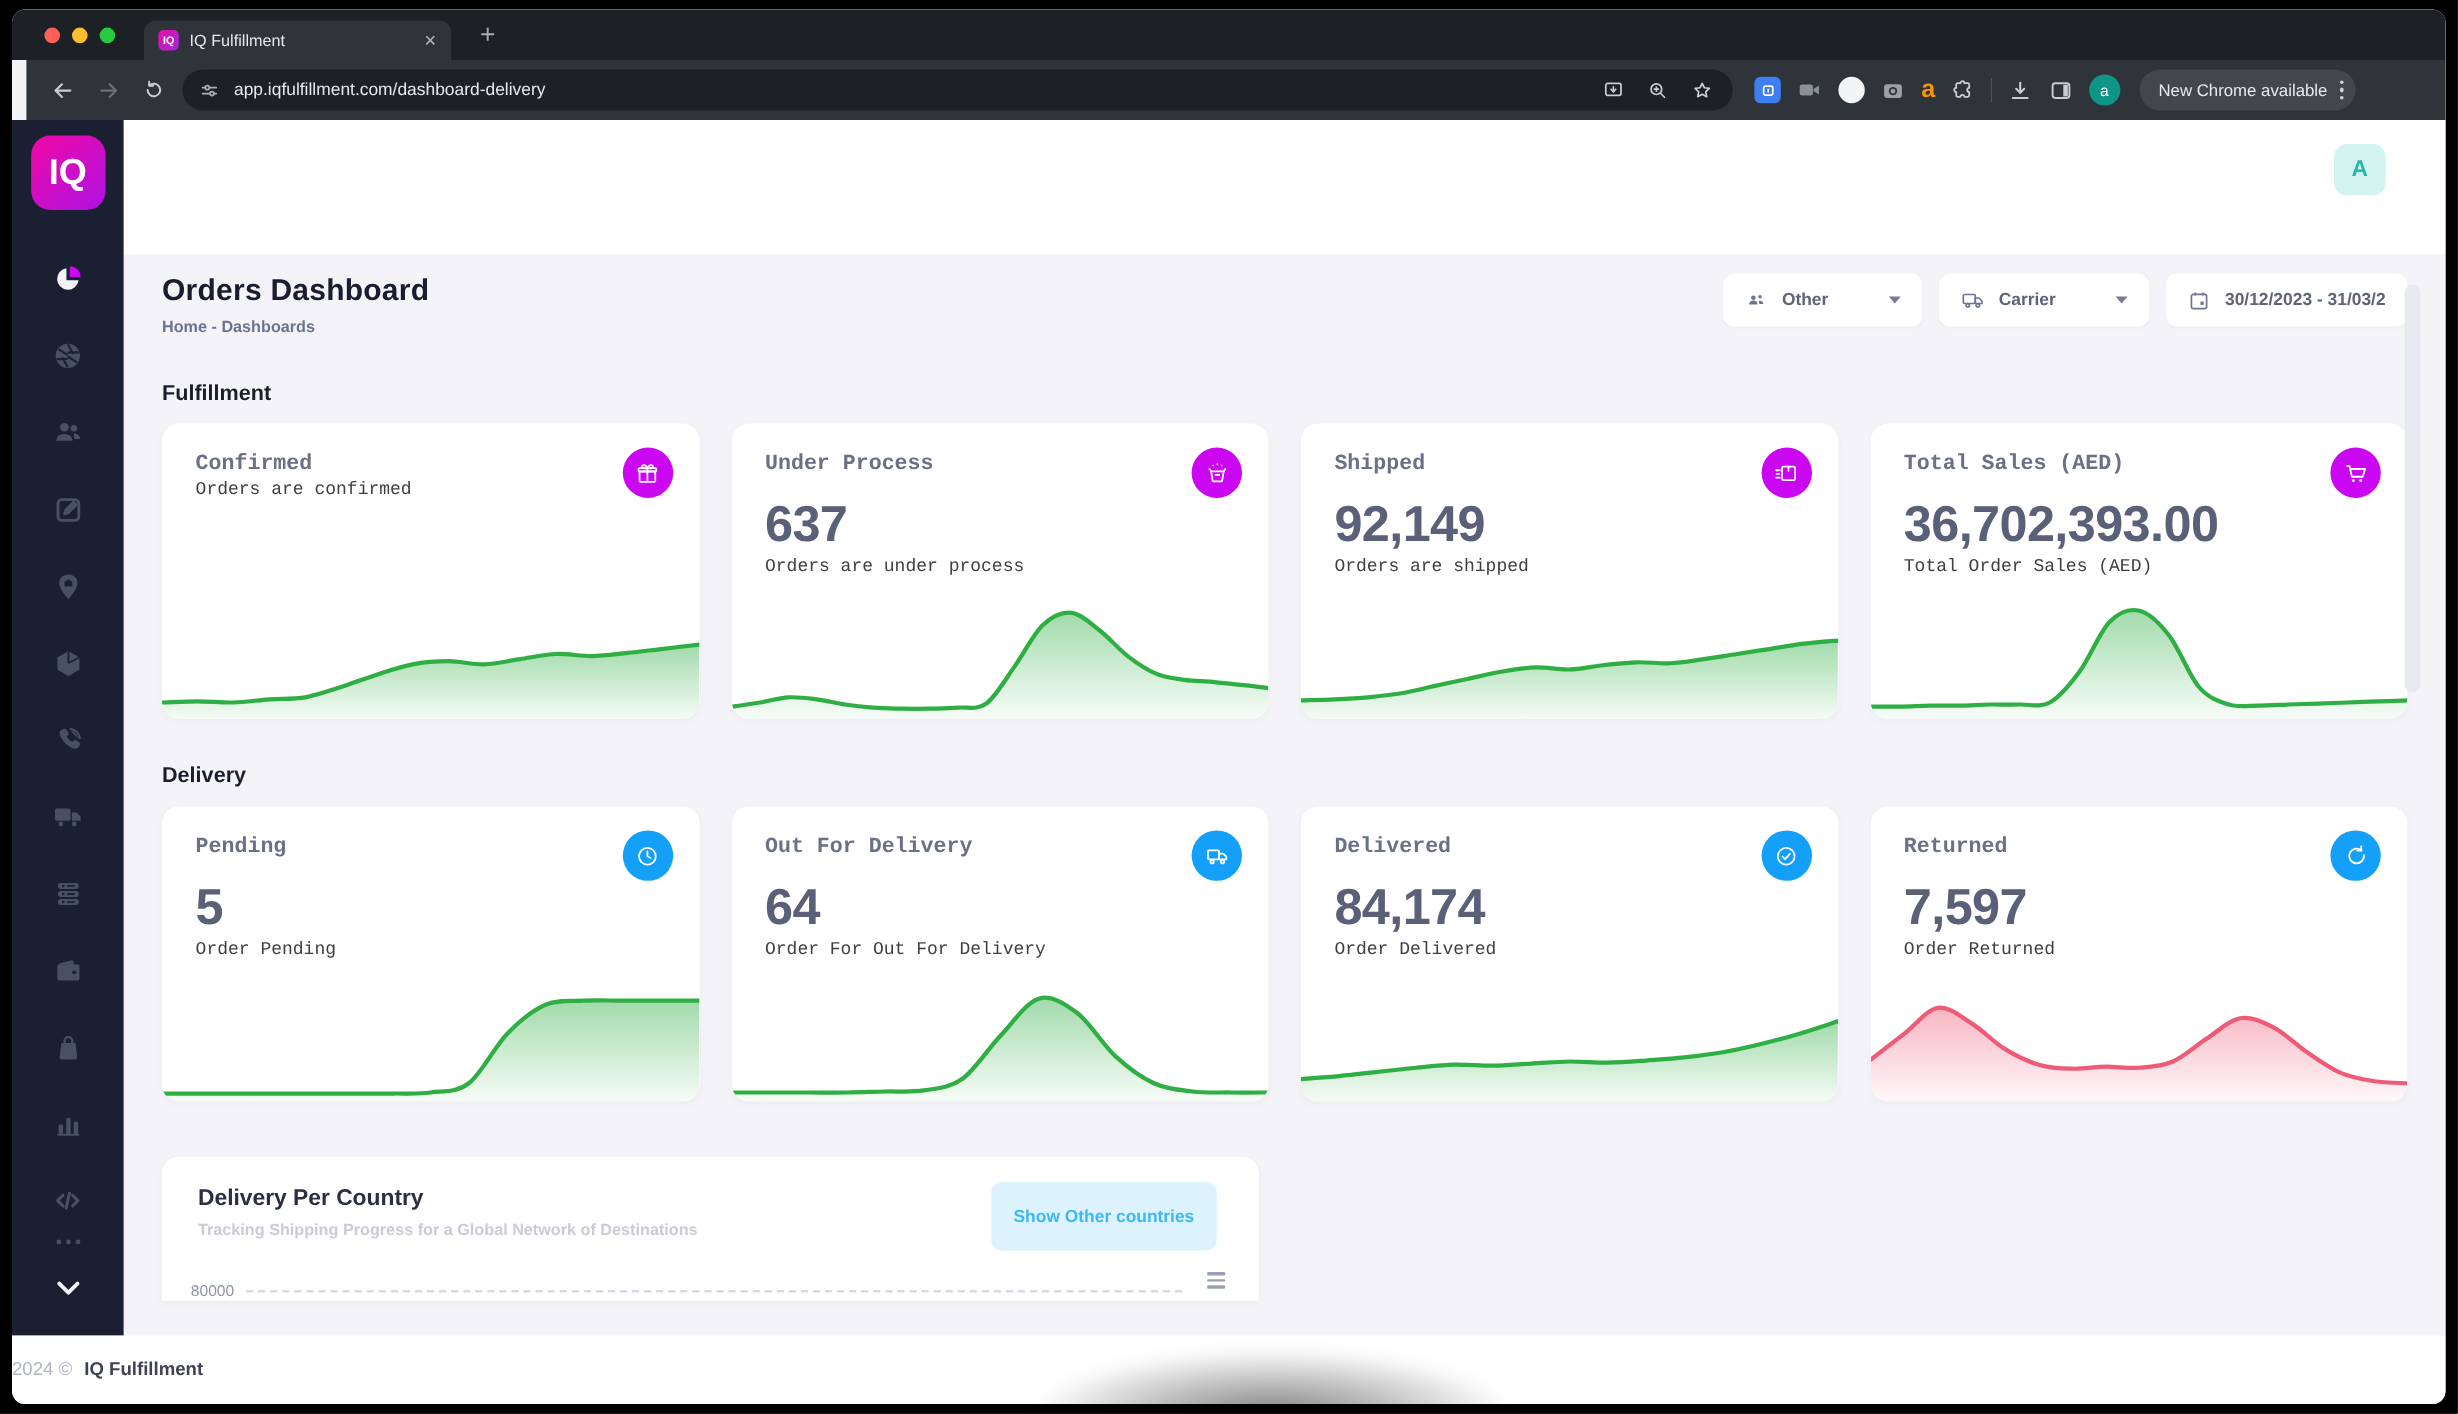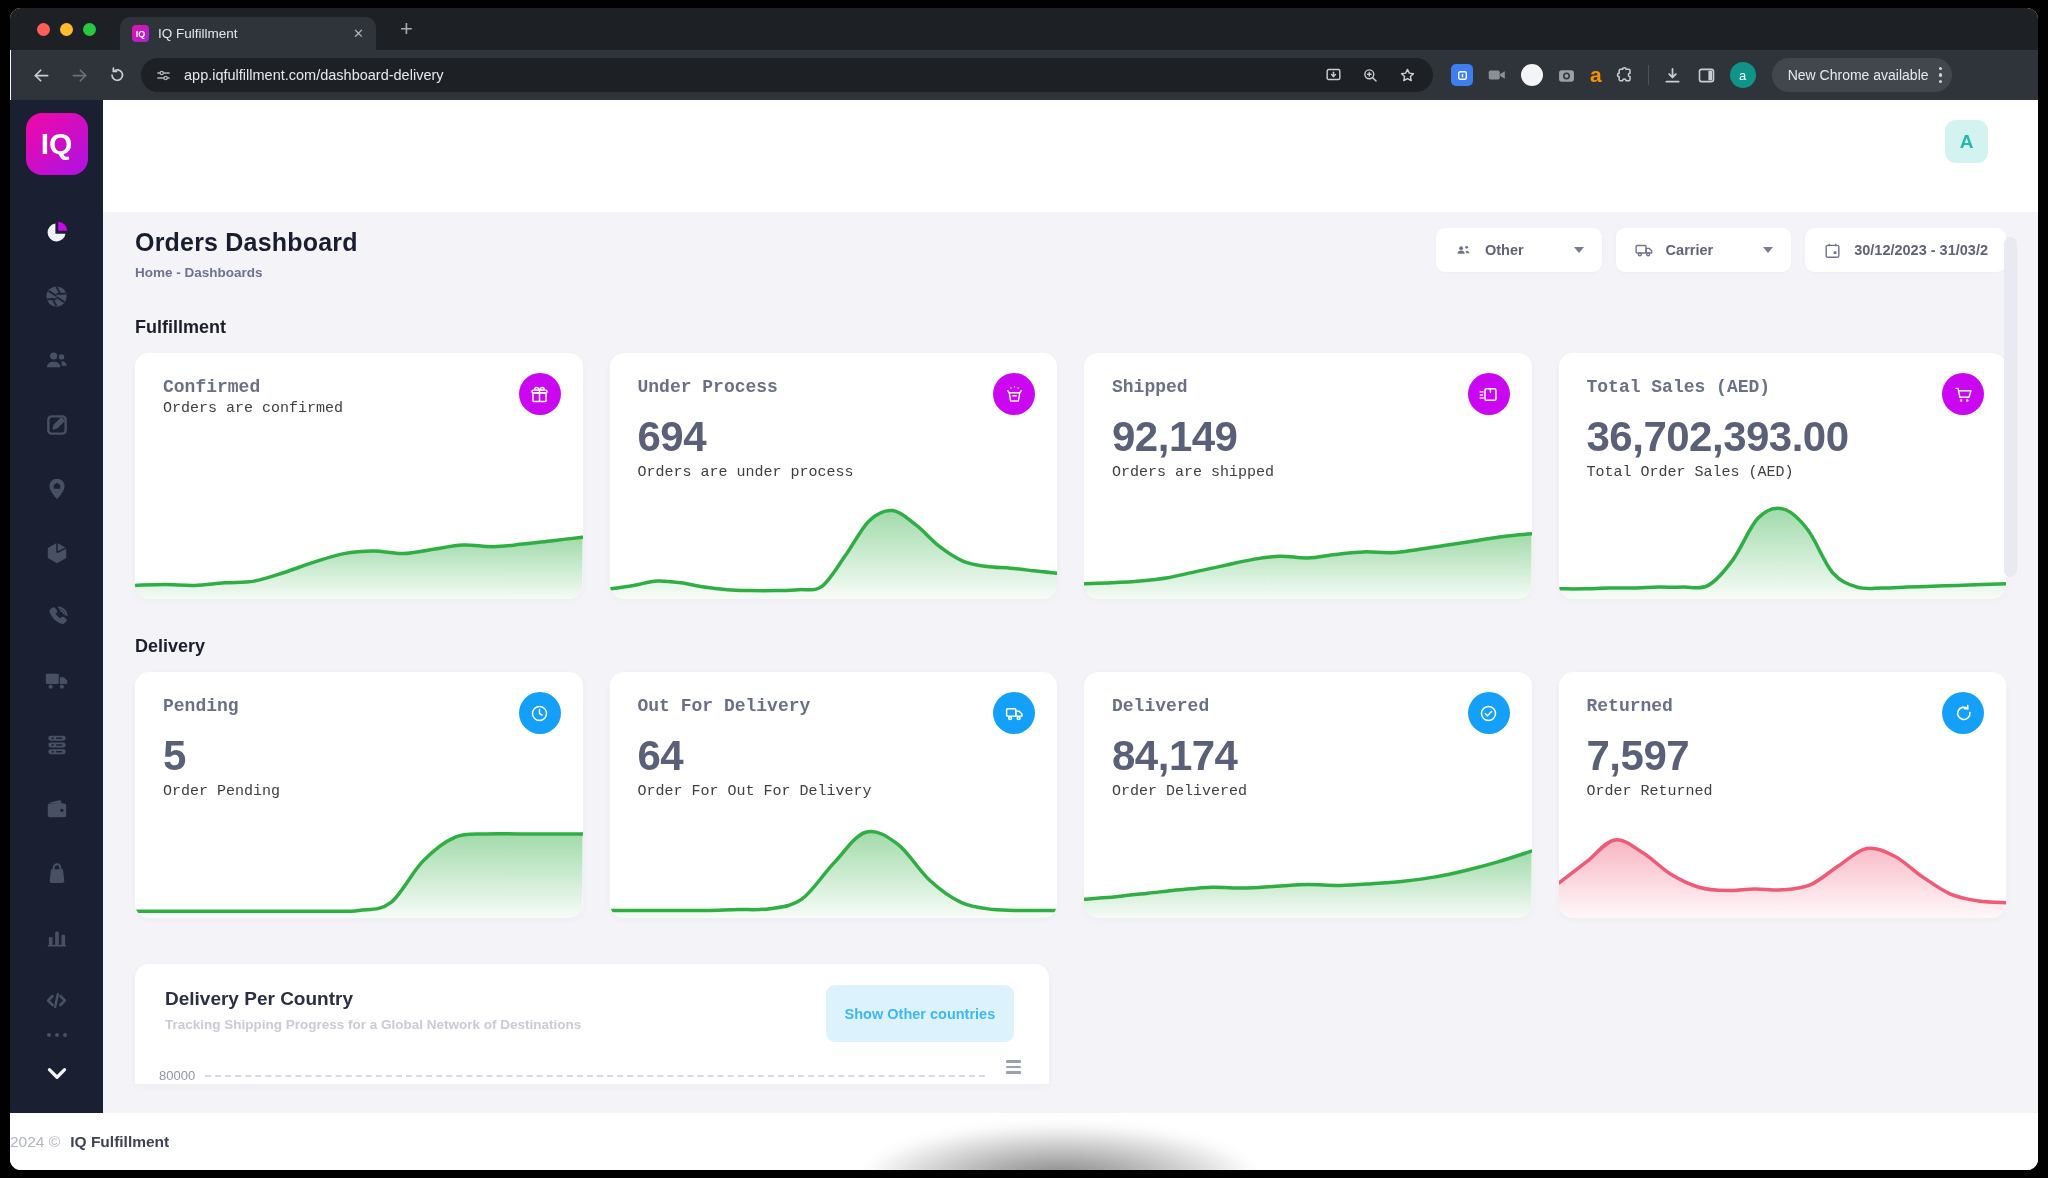--- a/index.html
+++ b/index.html
@@ -15,21 +15,21 @@
   .light { width:13px; height:13px; border-radius:50%; }
   .l-red{background:#ff5f57;} .l-yel{background:#febc2e;} .l-grn{background:#28c840;}
   .tab { position:absolute; left:110px; top:9px; width:256px; height:33px; background:#2f343a;
          border-radius:10px 10px 0 0; display:flex; align-items:center; padding:0 12px; gap:9px; }
   .favicon { width:17px; height:17px; border-radius:4px; background:linear-gradient(135deg,#e512a9,#9c27d9);
              color:#fff; font-size:9px; font-weight:bold; display:flex; align-items:center; justify-content:center; flex:none;}
   .tab-title { color:#e4e7eb; font-size:13.5px; flex:1; white-space:nowrap; overflow:hidden; }
   .tab-close { color:#aeb4ba; font-size:13px; }
   .newtab { position:absolute; left:390px; top:8px; color:#a6acb2; font-size:22px; font-weight:300; }
 
-  .toolbar { position:absolute; top:42px; left:1px; right:0; height:50px; background:#2f343a;
+  .toolbar { position:absolute; top:42px; left:12px; right:0; height:50px; background:#2f343a;
              display:flex; align-items:center; }
   .ticon { color:#c9ced4; flex:none; display:flex; align-items:center; justify-content:center; }
   .ticon svg { display:block; }
   .dim { color:#6b7177; }
   .omnibox { margin-left:14px; width:1292px; height:34px; background:#1d2125; border-radius:17px;
              display:flex; align-items:center; padding:0 10px 0 14px; gap:12px; flex:none; }
   .url { color:#e6e9ec; font-size:14.5px; white-space:nowrap; }
   .ospacer { flex:1; }
   .extrow { display:flex; align-items:center; gap:13px; margin-left:18px; }
   .divider { width:1px; height:20px; background:#4c5258; }
@@ -318,21 +318,21 @@
               <div class="cicon bg-magenta">
                 <svg width="21" height="21" viewBox="0 0 24 24" fill="none" stroke="#fff" stroke-width="1.7" stroke-linejoin="round">
                     <path d="M6 10l1.6 9.5h8.8L18 10z"></path>
                     <path d="M6 10L4 7.2M18 10l2-2.8"></path>
                     <path d="M9.5 13.5h5"></path>
                     <circle cx="8" cy="4.5" r="0.8" fill="#fff" stroke="none"></circle>
                     <circle cx="12" cy="3.2" r="0.8" fill="#fff" stroke="none"></circle>
                     <circle cx="16" cy="4.5" r="0.8" fill="#fff" stroke="none"></circle>
                   </svg>
               </div>
-              <div class="cvalue">694</div>
+              <div class="cvalue">637</div>
               <div class="ccap">Orders are under process</div>
               <svg class="spark" viewBox="0 0 440 96" preserveAspectRatio="none">
                   <defs>
                     <linearGradient id="g-under_process" x1="0" y1="0" x2="0" y2="1">
                       <stop offset="0" stop-color="rgba(47,174,67,0.45)"></stop>
                       <stop offset="1" stop-color="rgba(47,174,67,0.02)"></stop>
                     </linearGradient>
                   </defs>
                   <path d="M0,85.84C3.9,85.3 15.4,83.7 23.2,82.4C30.9,81.1 38.6,78.5 46.3,78.1C54.0,77.7 61.8,78.8 69.5,79.8C77.2,80.8 84.9,83.0 92.6,84.1C100.4,85.3 108.1,86.1 115.8,86.7C123.5,87.3 131.2,87.4 138.9,87.6C146.7,87.7 154.4,87.7 162.1,87.6C169.8,87.4 177.5,87.4 185.3,86.7C193.0,86.0 200.7,89.0 208.4,83.3C216.1,77.5 223.9,63.2 231.6,52.3C239.3,41.4 247.0,25.4 254.7,17.9C262.5,10.4 270.2,6.9 277.9,7.6C285.6,8.3 293.3,16.2 301.1,22.2C308.8,28.2 316.5,37.7 324.2,43.7C331.9,49.7 339.6,55.0 347.4,58.3C355.1,61.6 362.8,62.3 370.5,63.5C378.2,64.6 386.0,64.5 393.7,65.2C401.4,65.9 409.1,66.9 416.8,67.8C424.6,68.6 436.1,69.9 440.0,70.4L440,100L0,100Z" fill="url(#g-under_process)"></path>
                   <path d="M0,85.84C3.9,85.3 15.4,83.7 23.2,82.4C30.9,81.1 38.6,78.5 46.3,78.1C54.0,77.7 61.8,78.8 69.5,79.8C77.2,80.8 84.9,83.0 92.6,84.1C100.4,85.3 108.1,86.1 115.8,86.7C123.5,87.3 131.2,87.4 138.9,87.6C146.7,87.7 154.4,87.7 162.1,87.6C169.8,87.4 177.5,87.4 185.3,86.7C193.0,86.0 200.7,89.0 208.4,83.3C216.1,77.5 223.9,63.2 231.6,52.3C239.3,41.4 247.0,25.4 254.7,17.9C262.5,10.4 270.2,6.9 277.9,7.6C285.6,8.3 293.3,16.2 301.1,22.2C308.8,28.2 316.5,37.7 324.2,43.7C331.9,49.7 339.6,55.0 347.4,58.3C355.1,61.6 362.8,62.3 370.5,63.5C378.2,64.6 386.0,64.5 393.7,65.2C401.4,65.9 409.1,66.9 416.8,67.8C424.6,68.6 436.1,69.9 440.0,70.4" fill="none" stroke="#2fae43" stroke-width="3.5" stroke-linecap="round" stroke-linejoin="round"></path>

